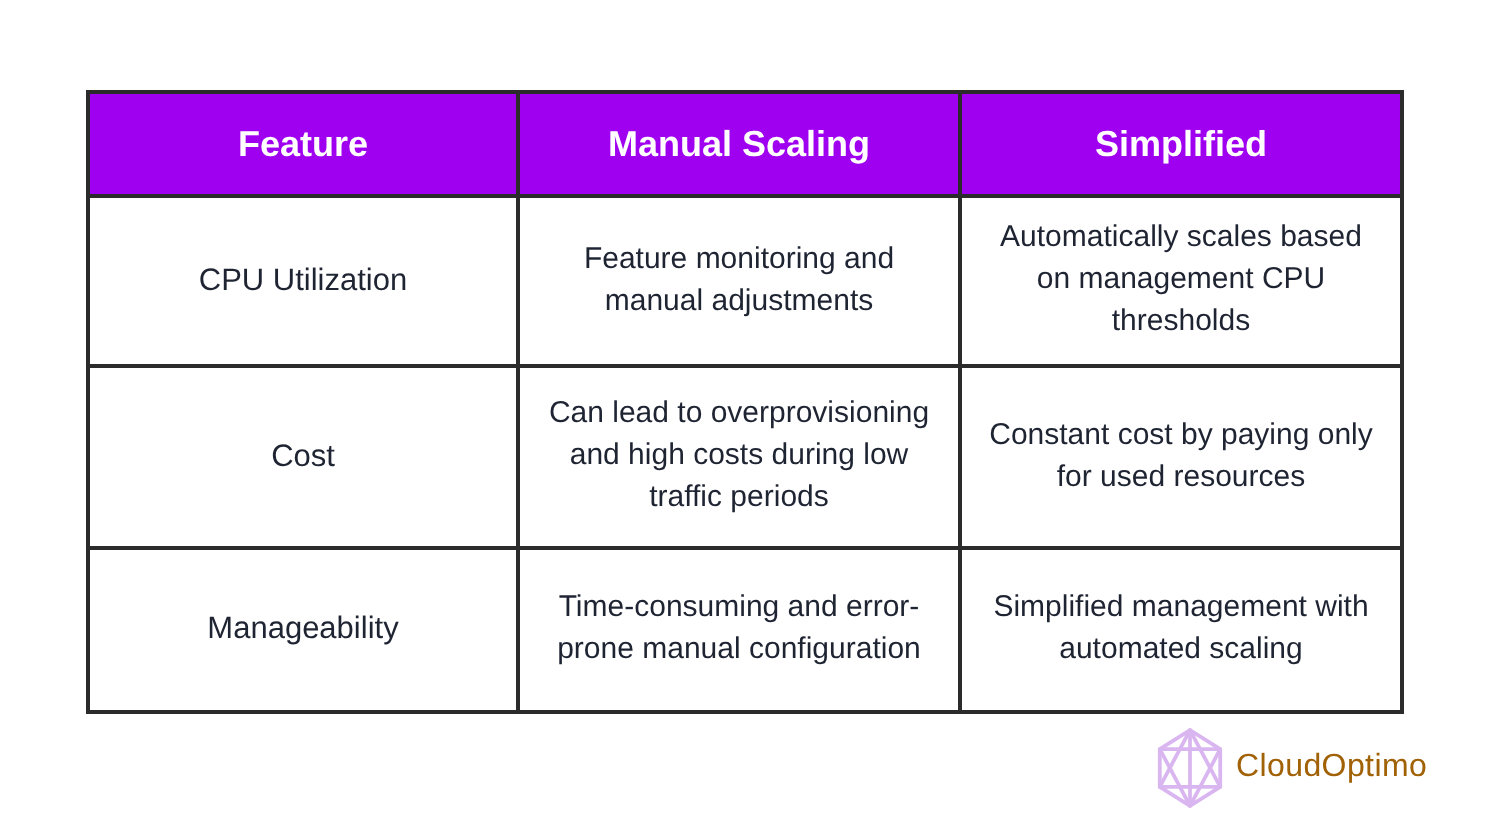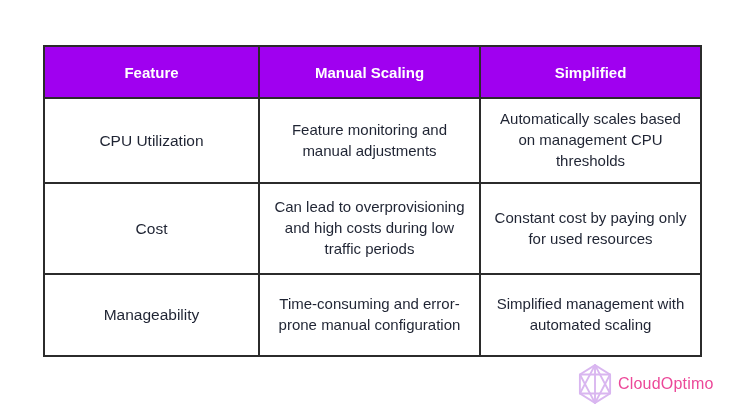--- a/index.html
+++ b/index.html
@@ -27,21 +27,21 @@
     border: 2px solid #2b2b2b;
     text-align: center;
     vertical-align: middle;
     padding: 4px 13px;
     box-sizing: border-box;
   }
 
   .comparison-table th {
     background: #a000f0;
     color: #ffffff;
-    font-size: 15px;
+    font-size: 18px;
     font-weight: 700;
     height: 52px;
   }
 
   .comparison-table td {
     background: #ffffff;
     color: #1f2433;
     font-size: 15px;
     line-height: 1.38;
   }
@@ -64,21 +64,21 @@
     gap: 6px;
   }
 
   .brand-icon {
     width: 34px;
     height: 42px;
     display: block;
   }
 
   .brand-text {
-    color: #ec4899;
+    color: #a16207;
     font-size: 16px;
     font-weight: 400;
     letter-spacing: 0.2px;
   }
 </style>
 </head>
 <body>
 
 <table class="comparison-table">
   <colgroup>

